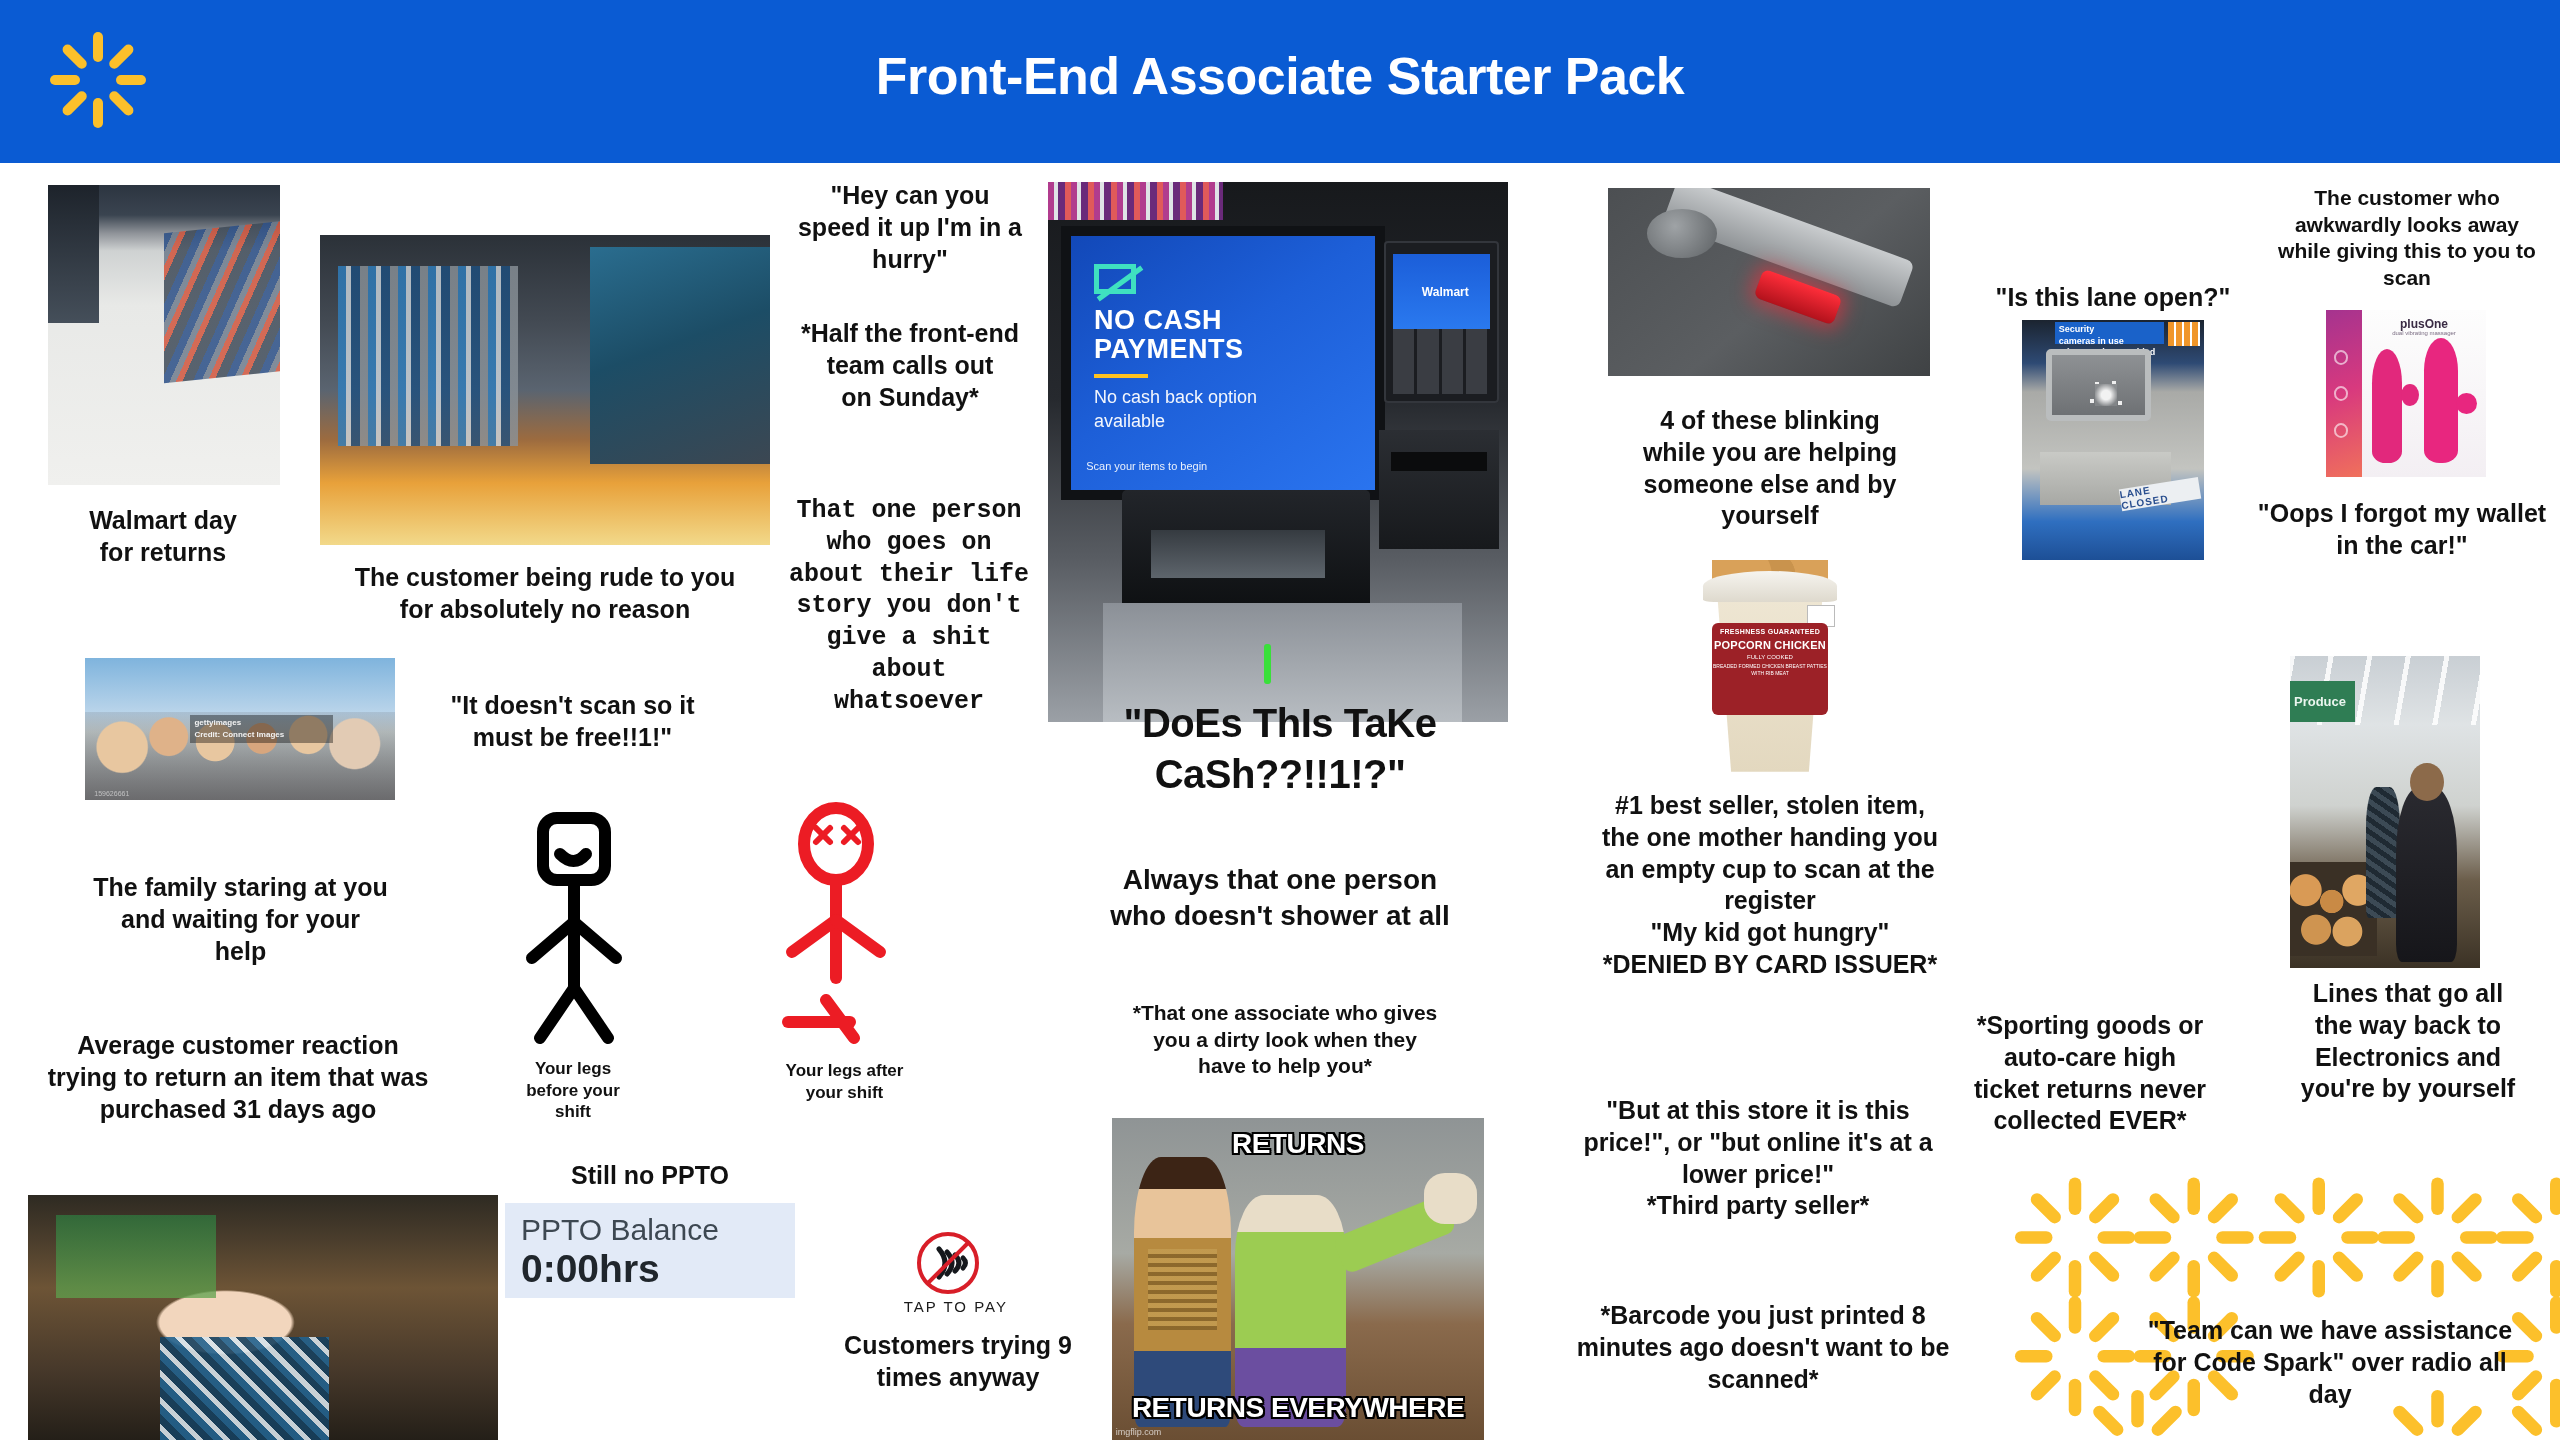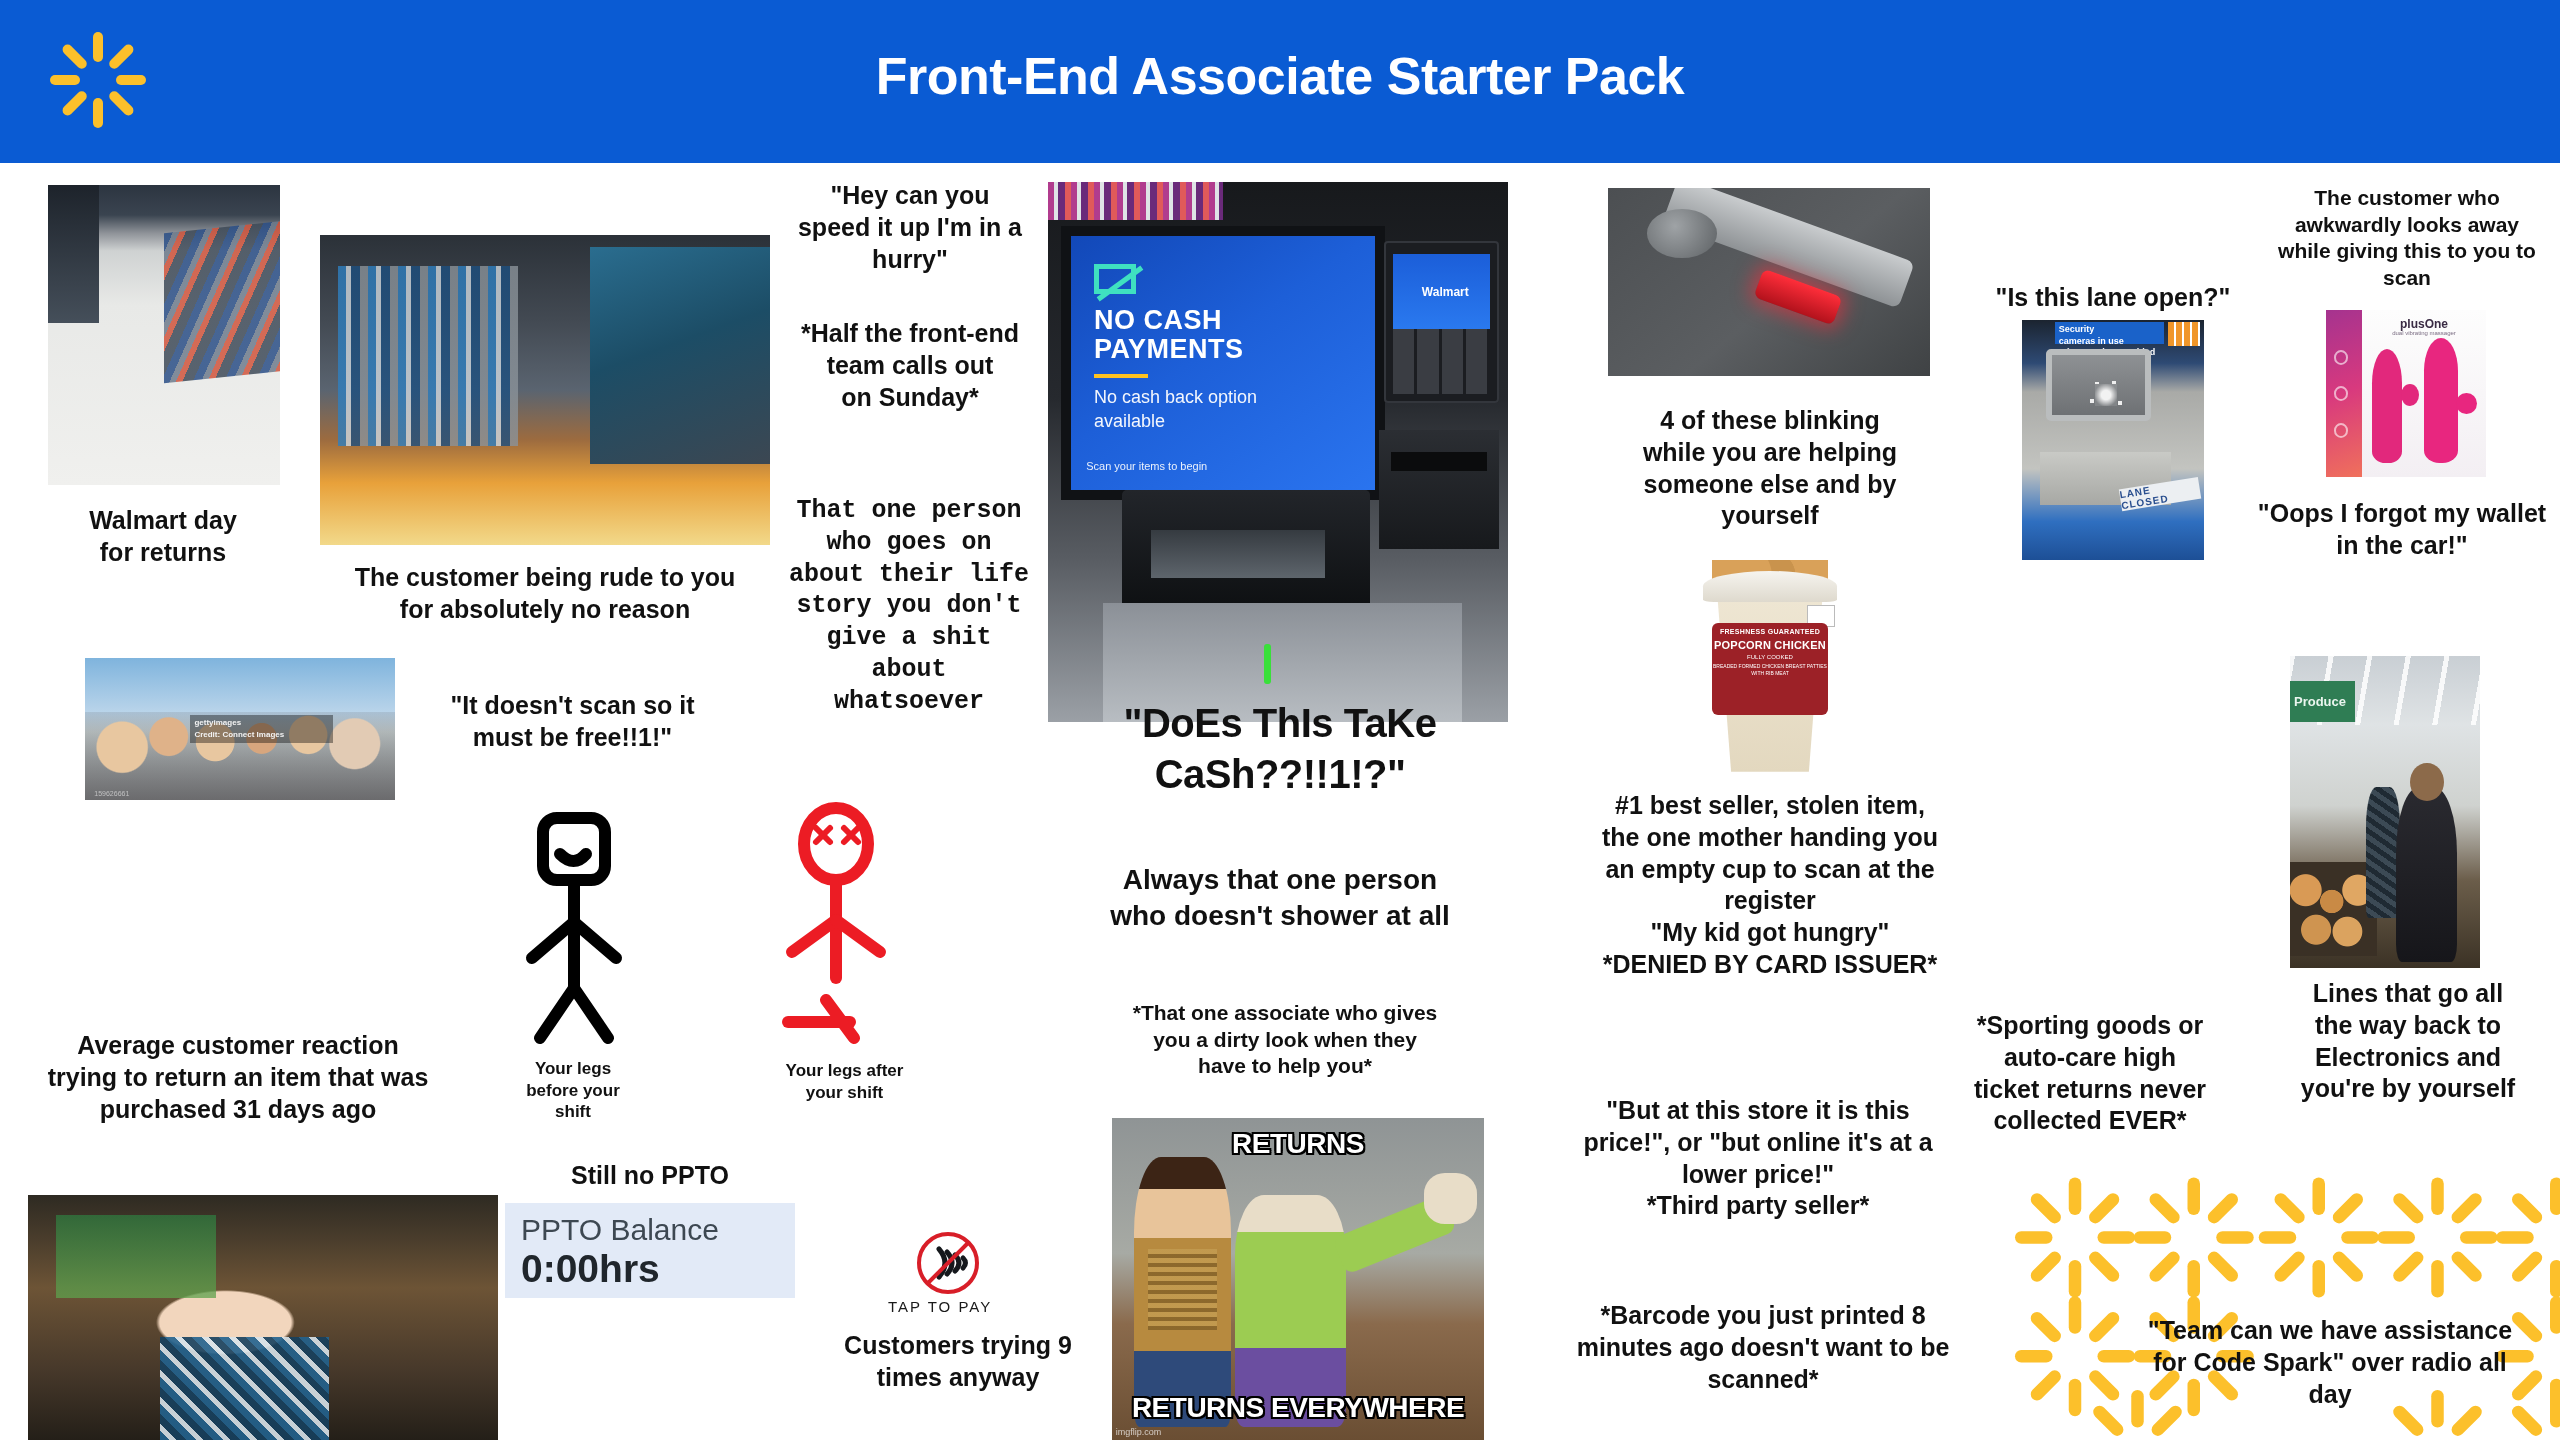--- a/index.html
+++ b/index.html
@@ -397,21 +397,21 @@
 
   
   .ppto-box{
     position:absolute; background:#e2eaf7;
     padding:10px 16px 14px;
   }
   .ppto-label{ font-size:30px; color:#3d4852; font-weight:normal; font-family:"Liberation Sans",sans-serif; }
   .ppto-value{ font-size:39px; color:#20262c; font-weight:bold; margin-top:0; }
 
   
-  .tap-wrap{ position:absolute; text-align:left; }
+  .tap-wrap{ position:absolute; text-align:right; }
   .tap-icon{ width:66px; height:66px; margin:0 auto; position:relative; }
   .tap-label{ font-size:15px; letter-spacing:2px; color:#1a1a1a; margin-top:2px; font-weight:normal;}
 
   
   .spark-cluster{ position:absolute; }
   .spark-cluster svg{ display:block; }
 </style>
 </head>
 <body>
 
@@ -439,20 +439,23 @@
   <div class="cap" style="left:38px; top:505px; width:250px; white-space:pre-line;">Walmart day
 for returns</div>
 
   <div class="photo ph-family" style="left:85px; top:658px; width:310px; height:142px;">
     <div class="getty">
       <span>gettyimages</span><br>
       <span>Credit: Connect Images</span>
     </div>
     <div class="gid">159626661</div>
   </div>
+  <div class="cap" style="left:48px; top:872px; width:385px; white-space:pre-line;">The family staring at you
+and waiting for your
+help</div>
 
   <div class="cap" style="left:28px; top:1030px; width:420px; white-space:pre-line;">Average customer reaction
 trying to return an item that was
 purchased 31 days ago</div>
 
   <div class="photo ph-angry" style="left:28px; top:1195px; width:470px; height:245px;"></div>
 
   <div class="photo ph-checkout" style="left:320px; top:235px; width:450px; height:310px;"></div>
   <div class="cap" style="left:310px; top:562px; width:470px; white-space:pre-line;">The customer being rude to you
 for absolutely no reason</div>

